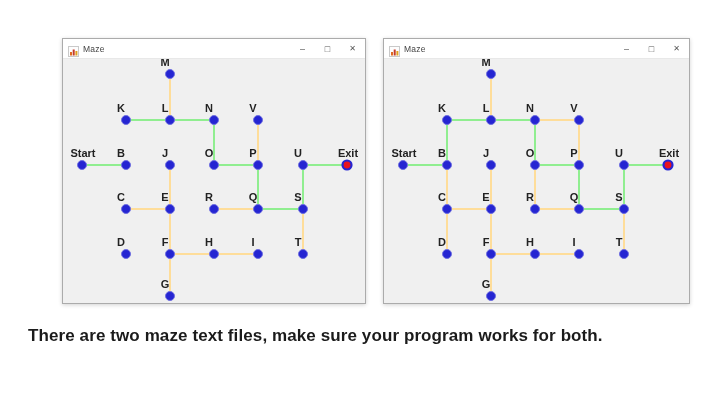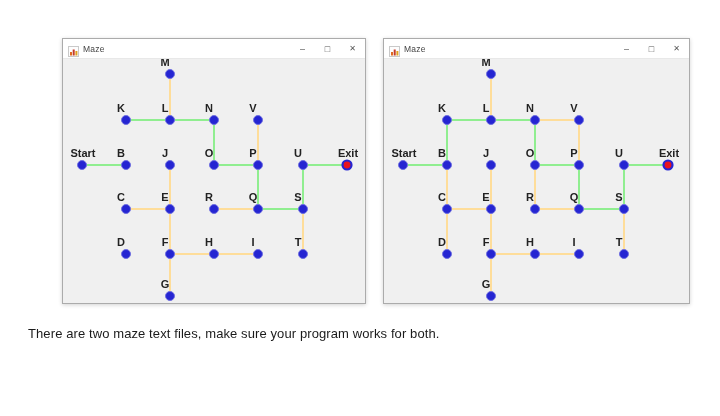--- a/index.html
+++ b/index.html
@@ -13,21 +13,21 @@
     border-bottom:1px solid #e8e8e8; padding-left:5px; }
   .titlebar .app-icon { width:11px; height:11px; display:inline-block; margin-right:4px; }
   .titlebar .title { font-size:8.5px; color:#444; letter-spacing:.2px; }
   .controls { margin-left:auto; display:flex; height:100%; }
   .ctrl { width:25px; height:100%; display:flex; align-items:center; justify-content:center;
     font-size:9px; color:#555; cursor:default; }
   .ctrl.close { font-size:8px; }
   .canvas-area { position:absolute; left:0; top:20px; right:0; bottom:0; background:#f0f0f0; }
   .canvas-area svg { display:block; }
 
-  #caption { position:absolute; left:28px; top:326px; font-size:13px; font-weight:400;
+  #caption { position:absolute; left:28px; top:326px; font-size:17px; font-weight:700;
     color:#1b1b1b; letter-spacing:.1px; }
 </style>
 </head>
 <body>
 
 <div id="stage">
 
   <div class="app-window" style="left:62px; top:38px; width:304px; height:266px;">
     <div class="titlebar">
       <span class="app-icon">

